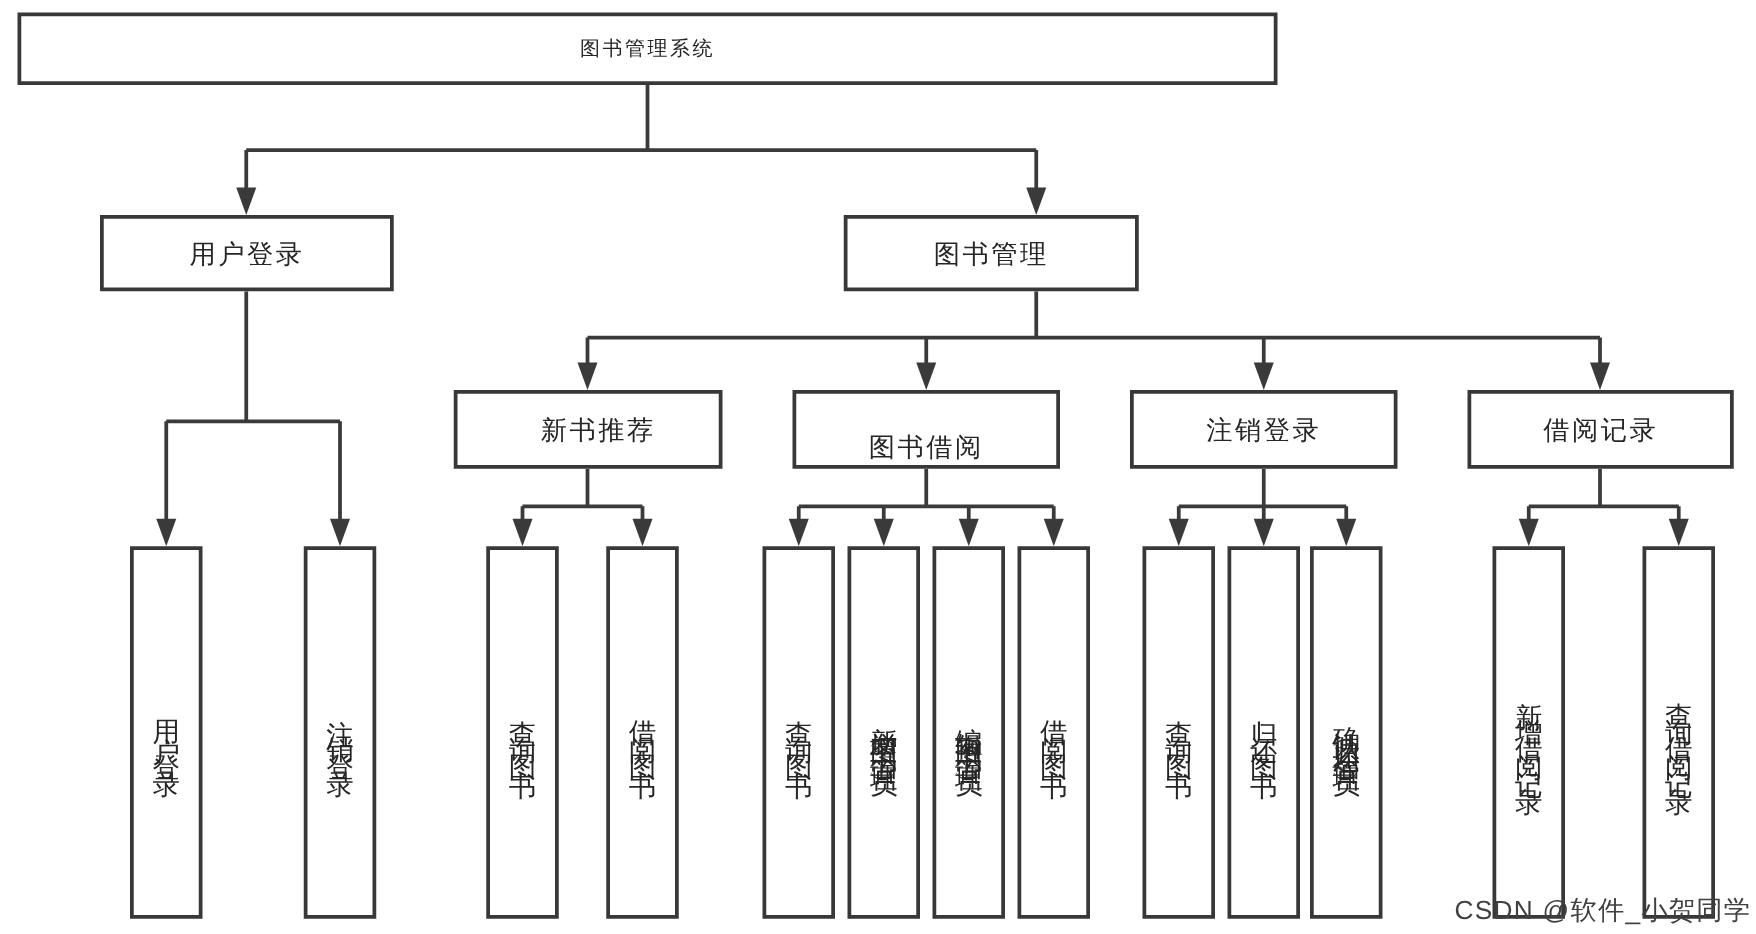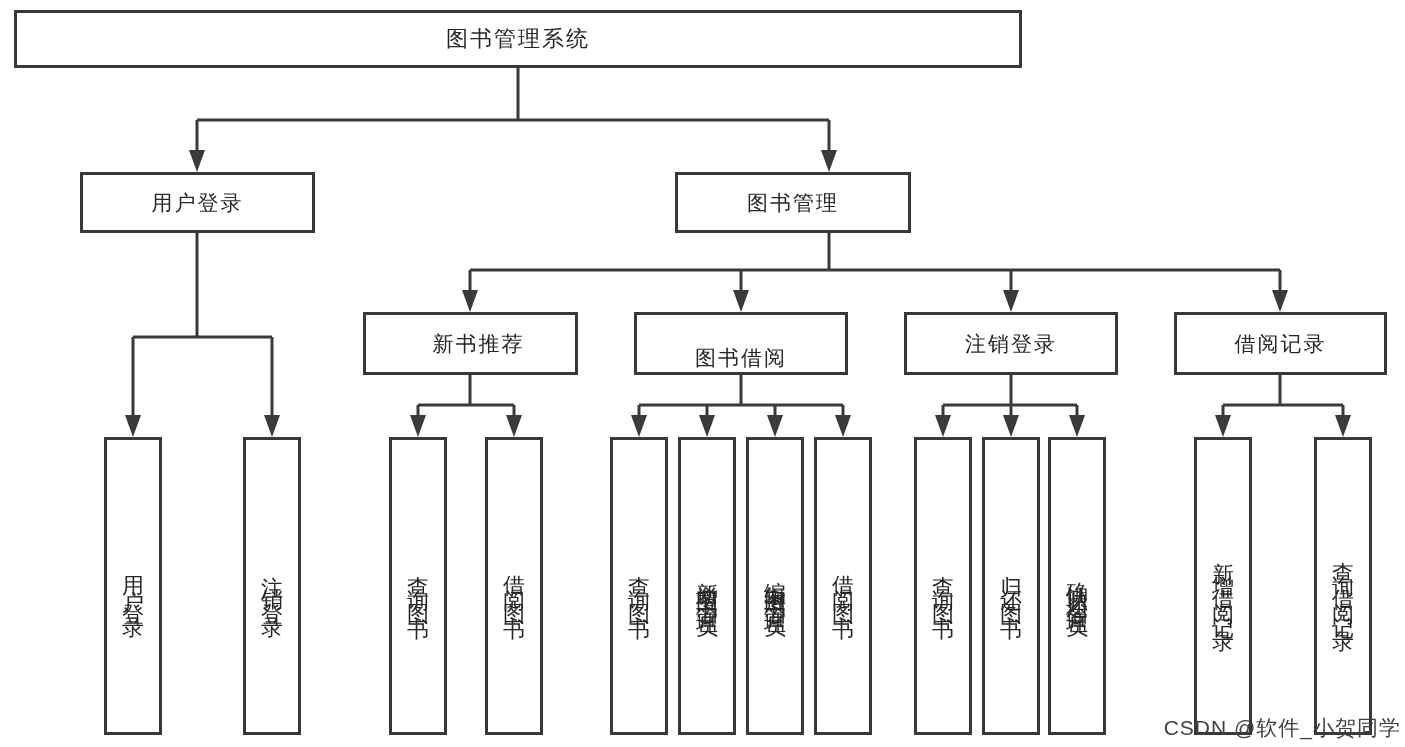--- a/index.html
+++ b/index.html
@@ -6,21 +6,21 @@
   .stage{
     position:relative;width:1405px;height:747px;background:#ffffff;overflow:hidden;
     font-family:"Liberation Sans","DejaVu Sans",sans-serif;color:#262626;
   }
   .connectors{position:absolute;left:0;top:0;width:1405px;height:747px;}
   .node{
     position:absolute;box-sizing:border-box;border:3px solid #383838;background:#ffffff;
     display:flex;align-items:center;justify-content:center;text-align:center;
   }
   .h-label{font-size:21px;letter-spacing:2px;white-space:nowrap;}
-  .root .h-label{font-size:22px;}
+  .root .h-label{font-size:16px;}
   .leaf{padding:6px 0;}
   .v-label{
     writing-mode:vertical-rl;text-orientation:mixed;
     font-size:22px;line-height:1;white-space:nowrap;
   }
   .sp-wide{letter-spacing:14px;}
   .sp-tight{letter-spacing:5px;}
   .watermark{
     position:absolute;right:4px;top:714px;font-size:21px;color:#404040;
     letter-spacing:1px;white-space:nowrap;

